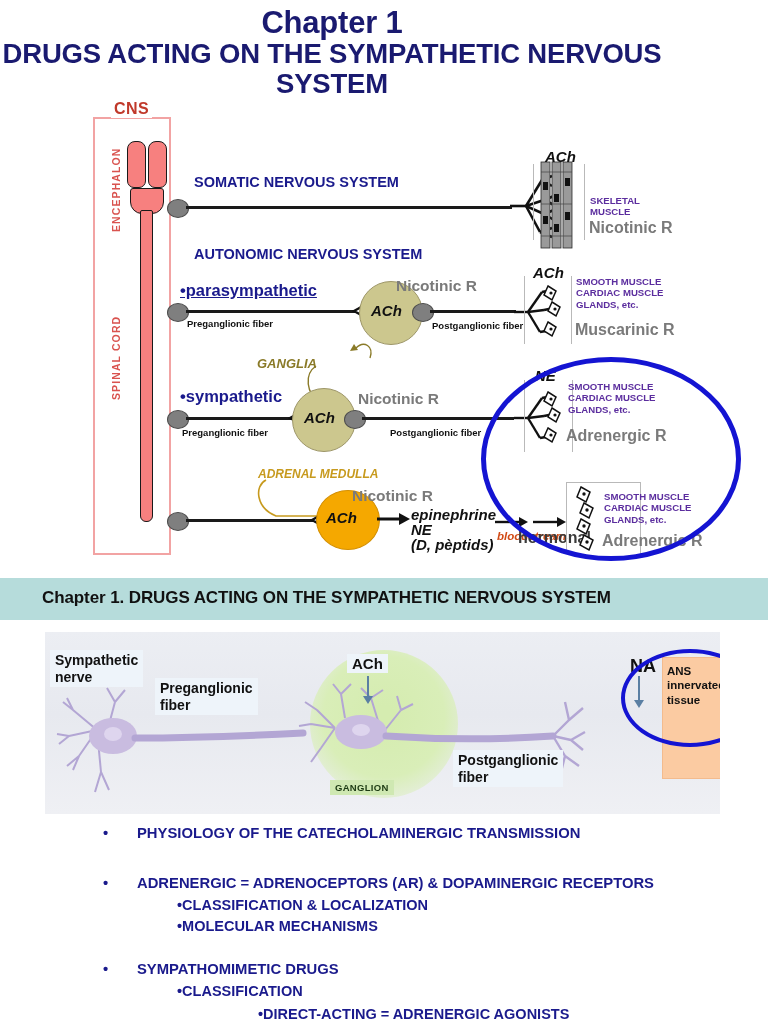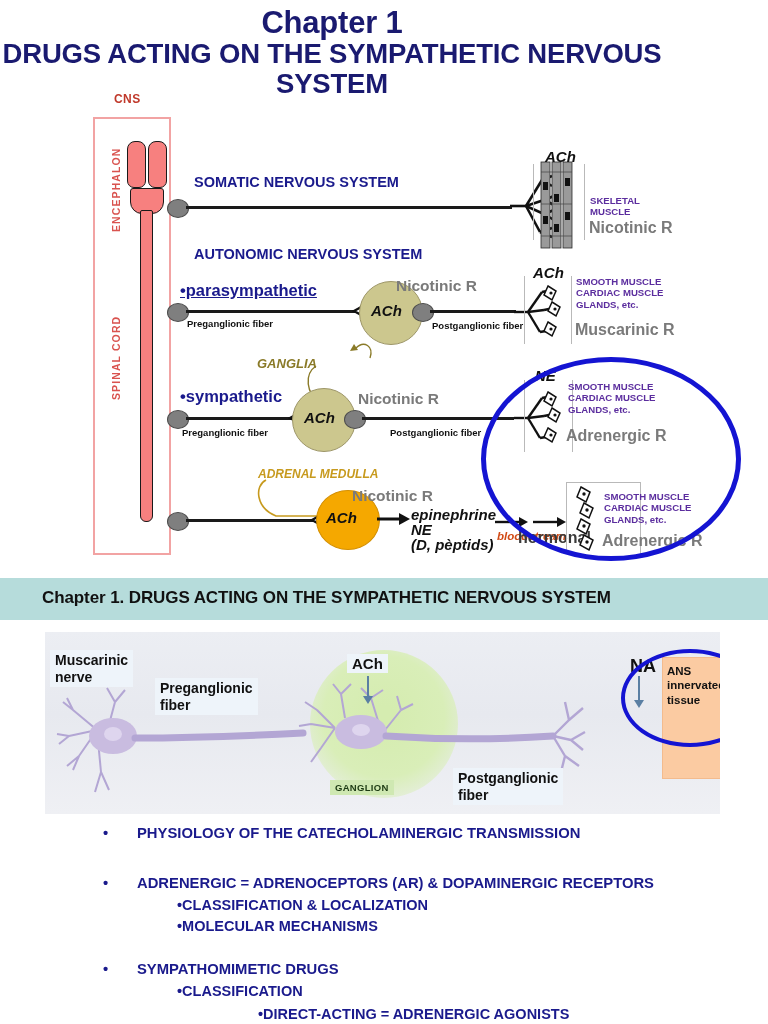--- a/index.html
+++ b/index.html
@@ -16,21 +16,21 @@
     letter-spacing:-0.2px;
   }
   .title .l1{font-size:31px;}
   .title .l2{display:block;font-size:27.5px;}
   
   #cnsbox{
     position:absolute;left:93px;top:117px;width:78px;height:438px;
     border:2px solid #f2a3a3;background:#fff;box-sizing:border-box;
   }
   #cnslabel{
-    position:absolute;left:111px;top:92px;color:#c0392b;font-size:12px;
+    position:absolute;left:111px;top:100px;color:#c0392b;font-size:16px;
     font-weight:bold;background:#fff;padding:0 3px;letter-spacing:0.4px;
   }
   .vlabel{
     position:absolute;color:#d9534f;font-size:10.5px;font-weight:bold;
     letter-spacing:1.1px;white-space:nowrap;
     transform:rotate(-90deg);transform-origin:left top;
   }
   #encLabel{left:110px;top:232px;}
   #spinalLabel{left:110px;top:400px;}
   
@@ -373,28 +373,28 @@
       <ellipse cx="316" cy="100" rx="26" ry="17" fill="#c9bce0"></ellipse>
       <ellipse cx="316" cy="98" rx="9" ry="6" fill="#ded5ee"></ellipse>
       <path d="M341,104 C400,108 450,108 508,104" stroke="#b3a6d4" stroke-width="7" fill="none" stroke-linecap="round"></path>
 
       <g stroke="#b3a6d4" stroke-width="2.4" fill="none">
         <path d="M508,104 L524,88 M524,88 L520,70 M524,88 L538,76 M508,104 L526,108 M526,108 L540,100 M526,108 L538,118 M508,104 L520,124 M520,124 L516,140 M520,124 L534,134"></path>
       </g>
     </svg>
 
     <div class="callout" style="left:5px;top:18px;">
-      <div>Muscarinic</div>
+      <div>Sympathetic</div>
       <div>nerve</div>
     </div>
     <div class="callout" style="left:110px;top:46px;">
       <div>Preganglionic</div>
       <div>fiber</div>
     </div>
-    <div class="callout" style="left:408px;top:118px;margin-top:18px;">
+    <div class="callout" style="left:408px;top:118px;">
       <div>Postganglionic</div>
       <div>fiber</div>
     </div>
 
     <div id="achLabel2">ACh</div>
     <div class="arrowDown" style="left:322px;top:44px;height:22px;"></div>
     <div class="arrowHead" style="left:318px;top:64px;"></div>
 
     <div class="ganglionTag" style="left:285px;top:148px;">GANGLION</div>
 

